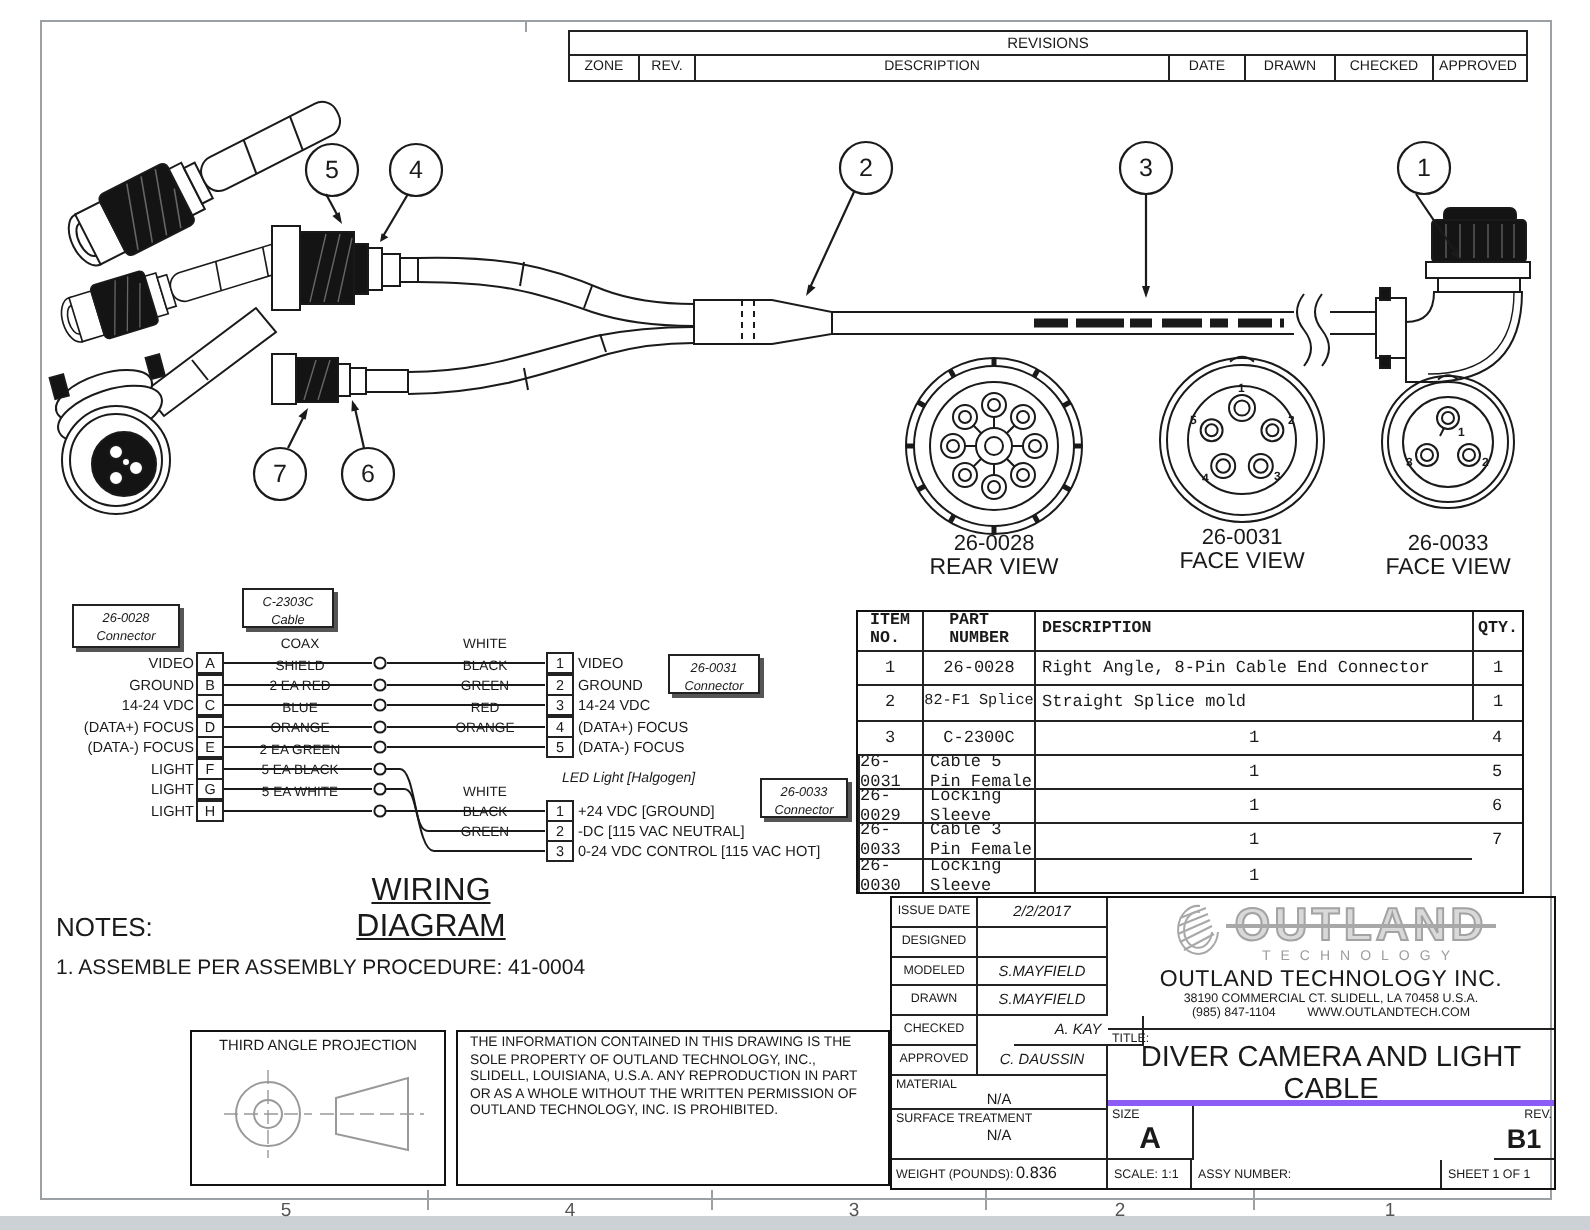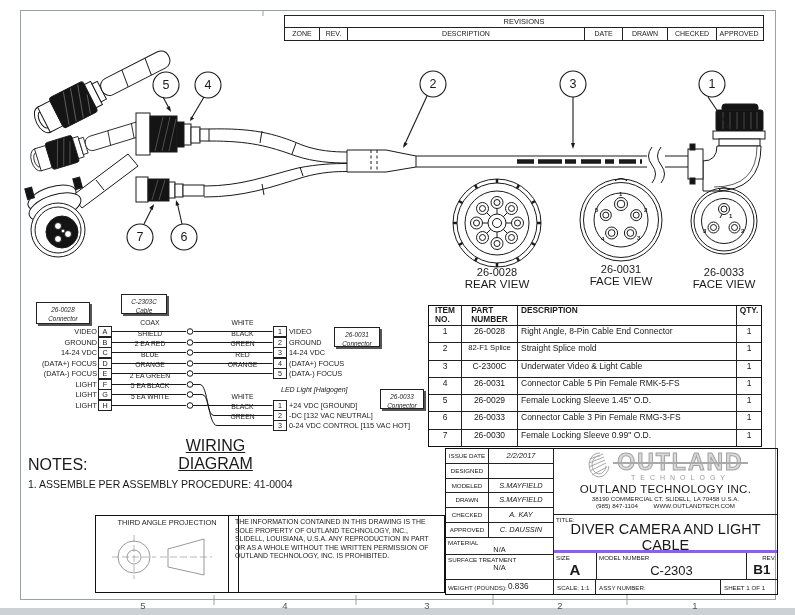--- a/index.html
+++ b/index.html
@@ -11,21 +11,21 @@
   .rev{position:absolute;left:284px;top:15px;width:478px;border:1px solid #222;background:transparent;}
   .rev-title{height:11px;line-height:11px;text-align:center;font-size:7.5px;border-bottom:1px solid #222;}
   .rev-cols{display:flex;height:12px;}
   .rev-cols div{font-size:7px;line-height:12px;text-align:center;border-right:1px solid #222;box-sizing:border-box;}
   .rev-cols div:last-child{border-right:none;}
 
   
   .parts{position:absolute;left:428px;top:305px;border:1.5px solid #111;display:grid;
          grid-template-columns:32px 56px 219px 25px;grid-template-rows:19px repeat(7,17.25px);}
   .parts div{box-sizing:border-box;border-left:1px solid #222;border-top:1px solid #222;
-             font-size:8.5px;display:flex;justify-content:center;overflow:hidden;}
+             font-size:8.5px;display:flex;align-items:center;justify-content:center;overflow:hidden;font-family:Liberation Mono, monospace;}
   .parts div.c1{border-left:none;}
   .parts div.r1{border-top:none;}
   .parts .hdr{font-weight:bold;font-size:8.3px;line-height:8.6px;}
   .parts .dsc{justify-content:flex-start;padding-left:3px;}
   .parts .sm{font-size:7.6px;}
 
   
   .wrow{position:absolute;height:11px;}
   .wsig{position:absolute;left:0;top:0;width:72px;text-align:right;font-size:7.3px;line-height:11px;white-space:nowrap;}
   .wpin{position:absolute;left:73px;top:0;width:12px;height:9px;border:1px solid #222;text-align:center;font-size:7.2px;line-height:9px;}
@@ -57,21 +57,21 @@
               color:#d9d9d9;-webkit-text-stroke:1px #a3a3a3;line-height:22px;}
   .logo-strike{position:absolute;left:-4px;right:-4px;top:11px;height:2px;background:#a8a8a8;}
   .logo-line2{font-size:7px;letter-spacing:5px;color:#9c9c9c;line-height:7px;margin-top:0px;}
   .co-name{font-size:11.5px;letter-spacing:.3px;margin-top:2px;line-height:12px;}
   .co-addr{font-size:6.2px;line-height:7px;}
   .co-phone{font-size:6.2px;line-height:7px;}
   .co-phone span{margin:0 7px;}
   .title-zone{position:absolute;left:108px;top:66px;width:223px;height:38px;border-bottom:3px solid #8b5cf6;box-sizing:border-box;text-align:center;}
   .title-text{font-size:14.5px;line-height:15.5px;margin-top:7px;}
   .zone-num{position:absolute;top:600px;width:20px;text-align:center;font-size:9.5px;color:#555;}
-  .notes-h{position:absolute;left:28px;top:456px;font-size:16px;}
+  .notes-h{position:absolute;left:28px;top:456px;font-size:13px;}
   .notes-i{position:absolute;left:28px;top:478px;font-size:10.5px;white-space:nowrap;}
   .wd-title{position:absolute;left:148px;top:437px;width:135px;text-align:center;font-size:16px;text-decoration:underline;}
   .led-note{position:absolute;left:281px;top:386px;width:120px;font-size:7px;font-style:italic;white-space:nowrap;}
 </style>
 </head>
 <body>
 
 <div id="sheet">
 
   <svg width="795" height="615" viewBox="0 0 795 615" style="position:absolute;left:0;top:0;" stroke="#1a1a1a" fill="none" stroke-width="1">
@@ -481,21 +481,21 @@
 
   <div class="led-note">LED Light [Halgogen]</div>
   <div class="wrow" style="left:215px;top:400px;width:220px;">
     <div class="wlblR">WHITE</div>
     <div class="wpinR">1</div>
     <div class="wsigR">+24 VDC [GROUND]</div>
   </div>
   <div class="wrow" style="left:215px;top:410px;width:220px;">
     <div class="wlblR">BLACK</div>
     <div class="wpinR">2</div>
-    <div class="wsigR">-DC [132 VAC NEUTRAL]</div>
+    <div class="wsigR">-DC [115 VAC NEUTRAL]</div>
   </div>
   <div class="wrow" style="left:215px;top:420px;width:220px;">
     <div class="wlblR">GREEN</div>
     <div class="wpinR">3</div>
     <div class="wsigR">0-24 VDC CONTROL [115 VAC HOT]</div>
   </div>
 
   <div class="wd-title">WIRING DIAGRAM</div>
   <div class="notes-h">NOTES:</div>
   <div class="notes-i">1.  ASSEMBLE PER ASSEMBLY PROCEDURE: 41-0004</div>
@@ -515,21 +515,20 @@
     <div class="dsc">Right Angle, 8-Pin Cable End Connector</div>
     <div>1</div>
 
     <div class="c1">2</div>
     <div class="sm">82-F1 Splice</div>
     <div class="dsc">Straight Splice mold</div>
     <div>1</div>
 
     <div class="c1">3</div>
     <div>C-2300C</div>
-    <div class="dsc">Underwater Video &amp; Light Cable</div>
     <div>1</div>
 
     <div class="c1">4</div>
     <div>26-0031</div>
     <div class="dsc">Connector Cable 5 Pin Female RMK-5-FS</div>
     <div>1</div>
 
     <div class="c1">5</div>
     <div>26-0029</div>
     <div class="dsc">Female Locking Sleeve 1.45" O.D.</div>
@@ -539,40 +538,40 @@
     <div>26-0033</div>
     <div class="dsc">Connector Cable 3 Pin Female RMG-3-FS</div>
     <div>1</div>
 
     <div class="c1">7</div>
     <div>26-0030</div>
     <div class="dsc">Female Locking Sleeve 0.99" O.D.</div>
     <div>1</div>
   </div>
 
-  <div class="blk" style="left:95px;top:515px;width:144px;height:78px;">
+  <div class="blk" style="left:95px;top:515px;width:128px;height:78px;">
     <div class="tap-title">THIRD ANGLE PROJECTION</div>
   </div>
 
   <div class="blk" style="left:228px;top:515px;width:217px;height:78px;">
     <div class="prop-body">THE INFORMATION CONTAINED IN THIS DRAWING IS THE SOLE PROPERTY OF OUTLAND TECHNOLOGY, INC., SLIDELL, LOUISIANA, U.S.A.  ANY REPRODUCTION IN PART OR AS A WHOLE WITHOUT THE WRITTEN PERMISSION OF OUTLAND TECHNOLOGY, INC. IS PROHIBITED.</div>
   </div>
 
   <div class="tb">
 
     <div class="cell lbl" style="left:0;top:0;width:43px;height:14.8px;">ISSUE DATE</div>
     <div class="cell val" style="left:43px;top:0;width:65px;height:14.8px;">2/2/2017</div>
     <div class="cell lbl" style="left:0;top:14.8px;width:43px;height:14.8px;">DESIGNED</div>
     <div class="cell val" style="left:43px;top:14.8px;width:65px;height:14.8px;"></div>
     <div class="cell lbl" style="left:0;top:29.6px;width:43px;height:14.8px;">MODELED</div>
     <div class="cell val" style="left:43px;top:29.6px;width:65px;height:14.8px;">S.MAYFIELD</div>
     <div class="cell lbl" style="left:0;top:44.4px;width:43px;height:14.8px;">DRAWN</div>
     <div class="cell val" style="left:43px;top:44.4px;width:65px;height:14.8px;">S.MAYFIELD</div>
     <div class="cell lbl" style="left:0;top:59.2px;width:43px;height:14.8px;">CHECKED</div>
-    <div class="cell val" style="left:43px;top:59.2px;width:65px;height:14.8px;">A. KAY</div>
+    <div class="cell val" style="left:61px;top:59.2px;width:65px;height:14.8px;">A. KAY</div>
     <div class="cell lbl" style="left:0;top:74px;width:43px;height:14.8px;">APPROVED</div>
     <div class="cell val" style="left:43px;top:74px;width:65px;height:14.8px;">C. DAUSSIN</div>
 
     <div class="cell" style="left:0;top:88.8px;width:108px;height:17.2px;">
       <span class="tinylbl">MATERIAL</span>
       <div style="position:absolute;left:0;right:0;bottom:0;text-align:center;font-size:7.4px;">N/A</div>
     </div>
     <div class="cell" style="left:0;top:106px;width:108px;height:25px;">
       <span class="tinylbl">SURFACE TREATMENT</span>
       <div style="position:absolute;left:0;right:0;top:8px;text-align:center;font-size:7.4px;">N/A</div>
@@ -606,24 +605,20 @@
 
     <div class="title-zone">
       <span class="tinylbl">TITLE:</span>
       <div class="title-text">DIVER CAMERA AND LIGHT CABLE</div>
     </div>
 
     <div class="cell" style="left:108px;top:104px;width:43px;height:27px;">
       <span class="tinylbl">SIZE</span>
       <div style="position:absolute;left:0;right:0;top:8px;text-align:center;font-size:15px;font-weight:bold;">A</div>
     </div>
-    <div class="cell" style="left:151px;top:104px;width:150px;height:27px;">
-      <span class="tinylbl">MODEL NUMBER</span>
-      <div style="position:absolute;left:0;right:0;top:10px;text-align:center;font-size:13px;">C-2303</div>
-    </div>
     <div class="cell" style="left:301px;top:104px;width:30px;height:27px;border-right:none;">
       <span style="position:absolute;right:1px;top:1px;font-size:6.2px;">REV.</span>
       <div style="position:absolute;left:0;right:0;top:9px;text-align:center;font-size:13.5px;font-weight:bold;">B1</div>
     </div>
 
     <div class="cell" style="left:108px;top:131px;width:42px;height:14px;border-bottom:none;">
       <span style="position:absolute;left:3px;top:4px;font-size:6.2px;">SCALE: 1:1</span>
     </div>
     <div class="cell" style="left:150px;top:131px;width:125px;height:14px;border-bottom:none;">
       <span style="position:absolute;left:3px;top:4px;font-size:6.2px;">ASSY NUMBER:</span>

